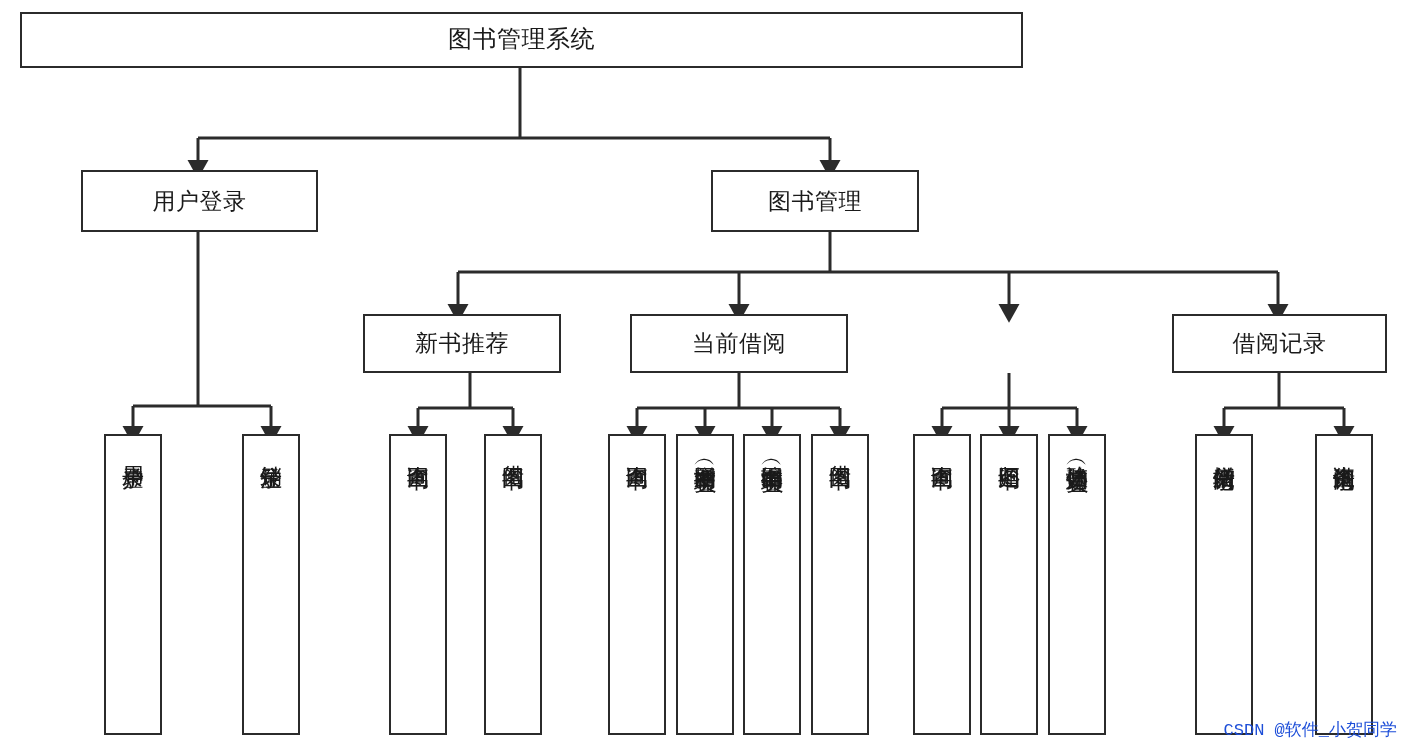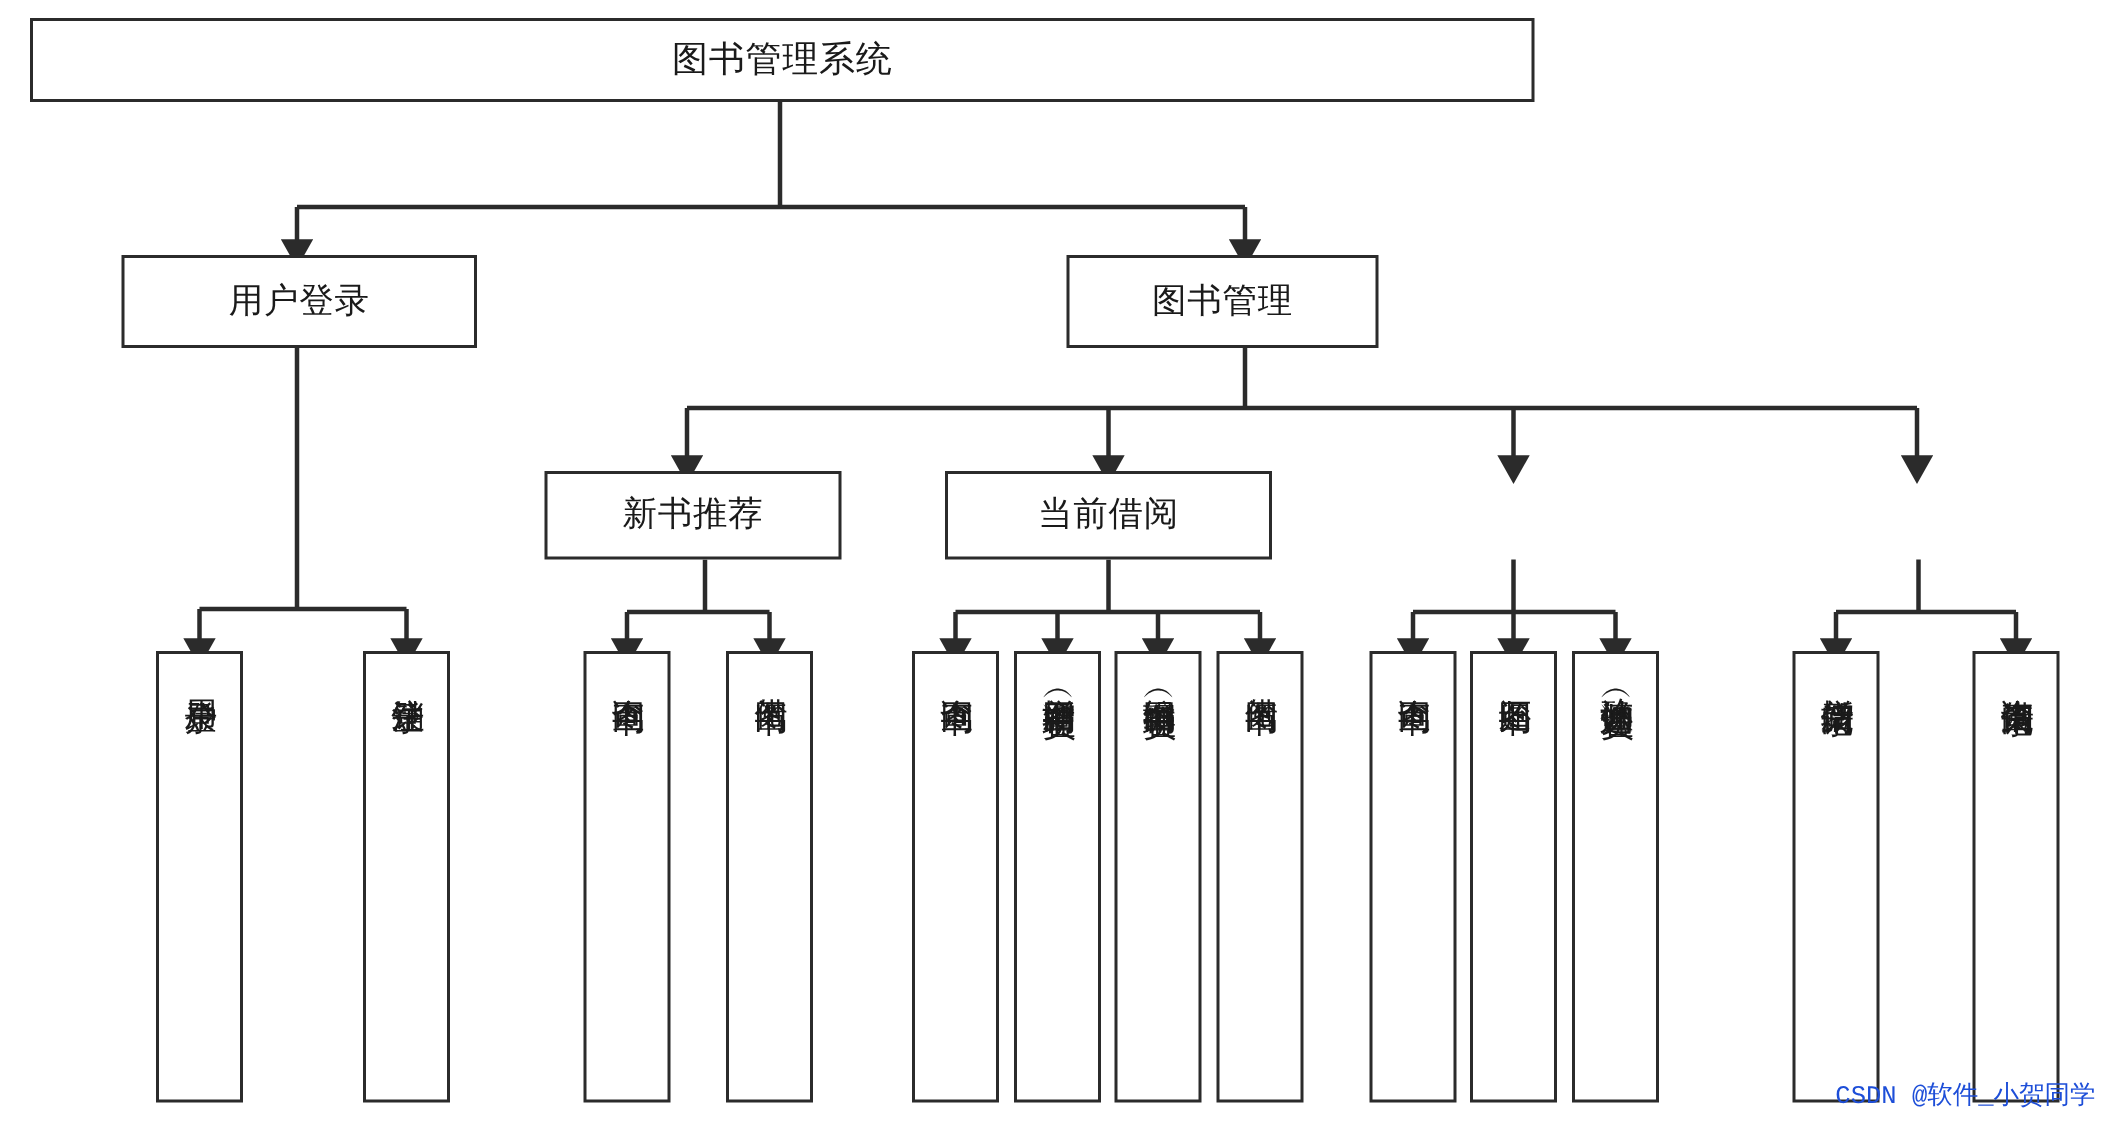--- a/index.html
+++ b/index.html
@@ -139,20 +139,23 @@
   <div class="node horiz" style="left:711px; top:170px; width:208px; height:62px;">
     <span class="label">图书管理</span>
   </div>
 
   <div class="node horiz" style="left:363px; top:314px; width:198px; height:59px;">
     <span class="label">新书推荐</span>
   </div>
   <div class="node horiz" style="left:630px; top:314px; width:218px; height:59px;">
     <span class="label">当前借阅</span>
   </div>
+  <div class="node horiz" style="left:1172px; top:314px; width:215px; height:59px;">
+    <span class="label">借阅记录</span>
+  </div>
 
   <div class="node vert" style="left:104px; top:434px; width:58px; height:301px;">
     <span class="label">用户登录</span>
   </div>
   <div class="node vert" style="left:242px; top:434px; width:58px; height:301px;">
     <span class="label">注销登录</span>
   </div>
 
   <div class="node vert" style="left:389px; top:434px; width:58px; height:301px;">
     <span class="label">查询图书</span>

